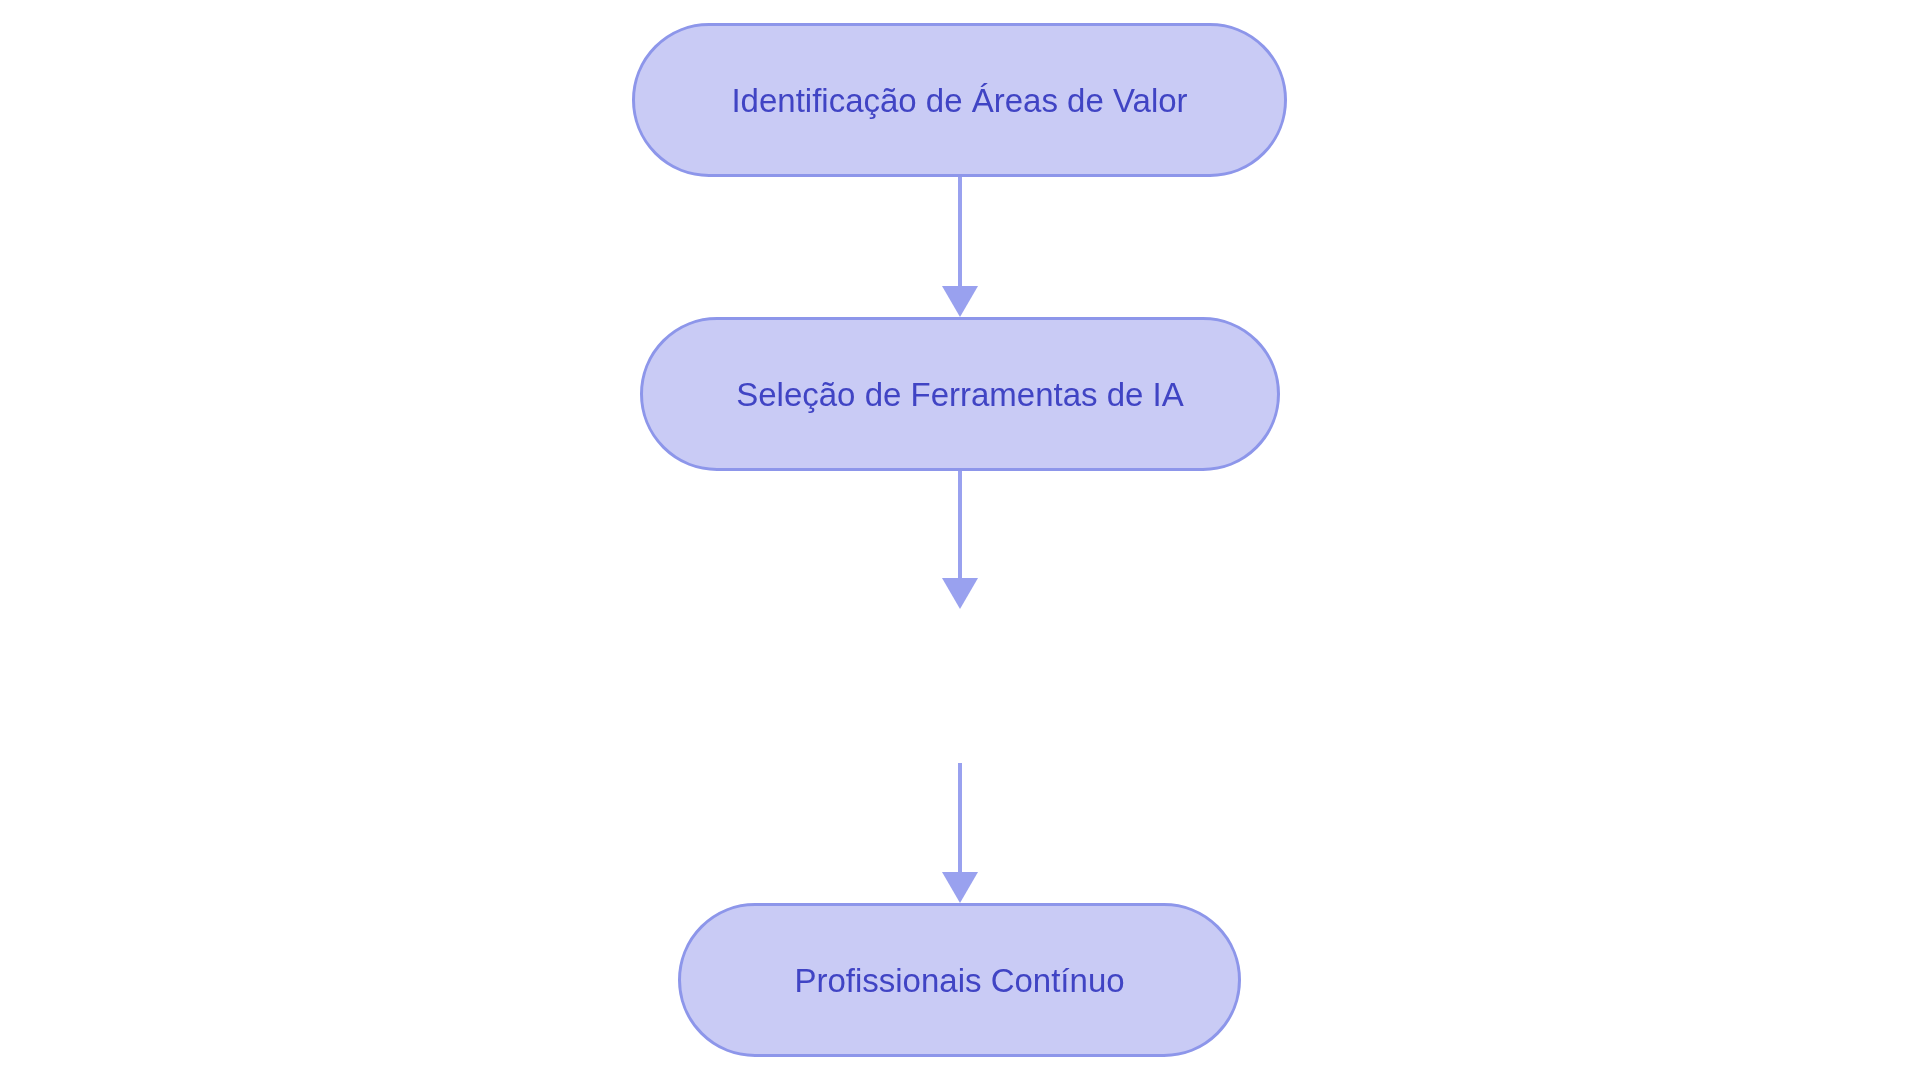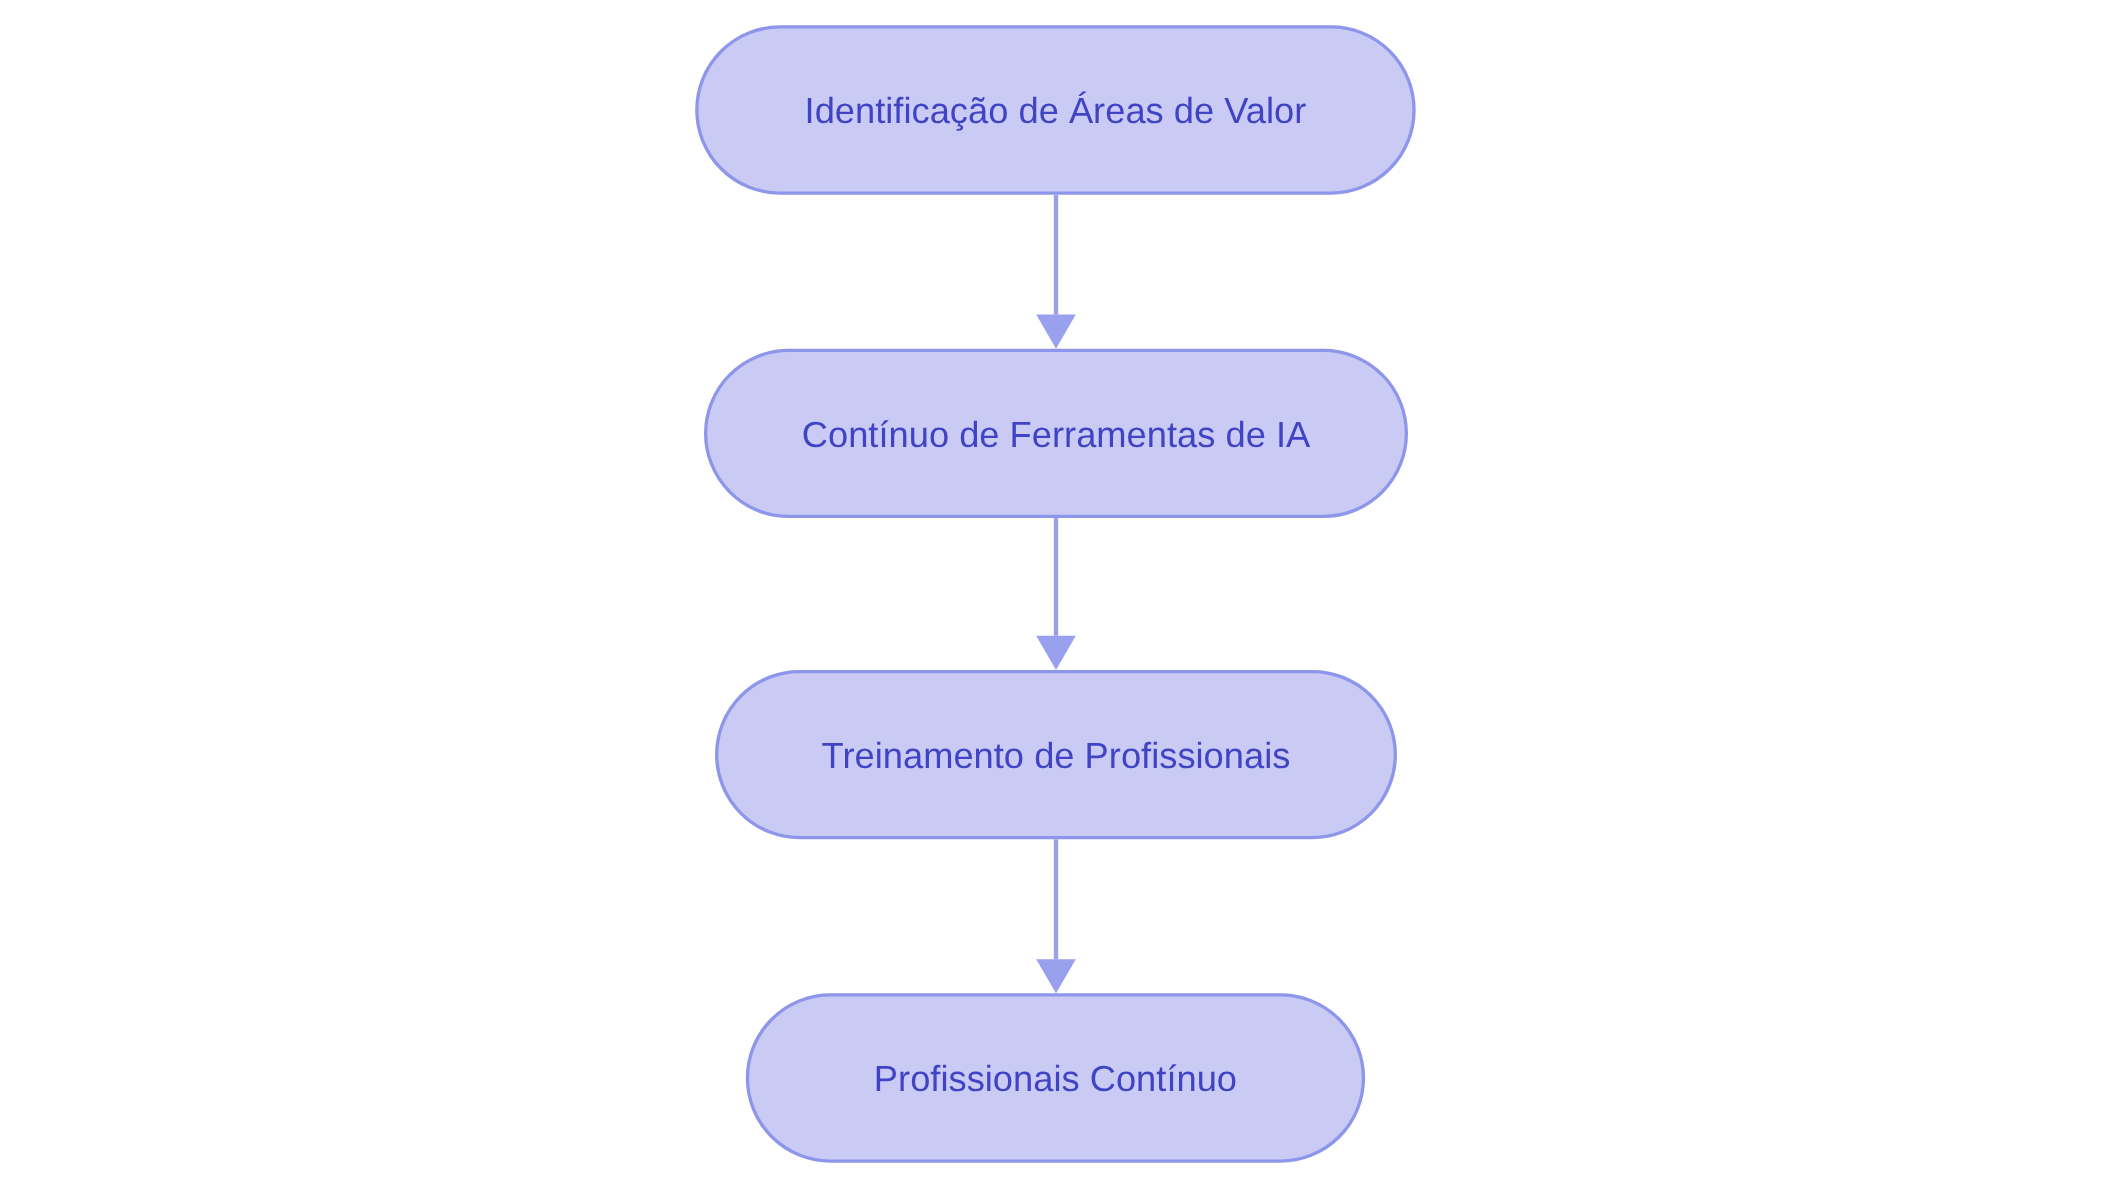--- a/index.html
+++ b/index.html
@@ -71,31 +71,28 @@
   <div class="node node-1">
     <span>Identificação de Áreas de Valor</span>
   </div>
 
   <div class="arrow arrow-1">
     <div class="arrow-line"></div>
     <div class="arrow-head"></div>
   </div>
 
   <div class="node node-2">
-    <span>Contínuo de Ferramentas de IA</span>
+    <span>Seleção de Ferramentas de IA</span>
   </div>
 
   <div class="arrow arrow-2">
     <div class="arrow-line"></div>
     <div class="arrow-head"></div>
   </div>
 
-  <div class="node node-3">
-    <span>Treinamento de Profissionais</span>
-  </div>
 
   <div class="arrow arrow-3">
     <div class="arrow-line"></div>
     <div class="arrow-head"></div>
   </div>
 
   <div class="node node-4">
     <span>Profissionais Contínuo</span>
   </div>
 

